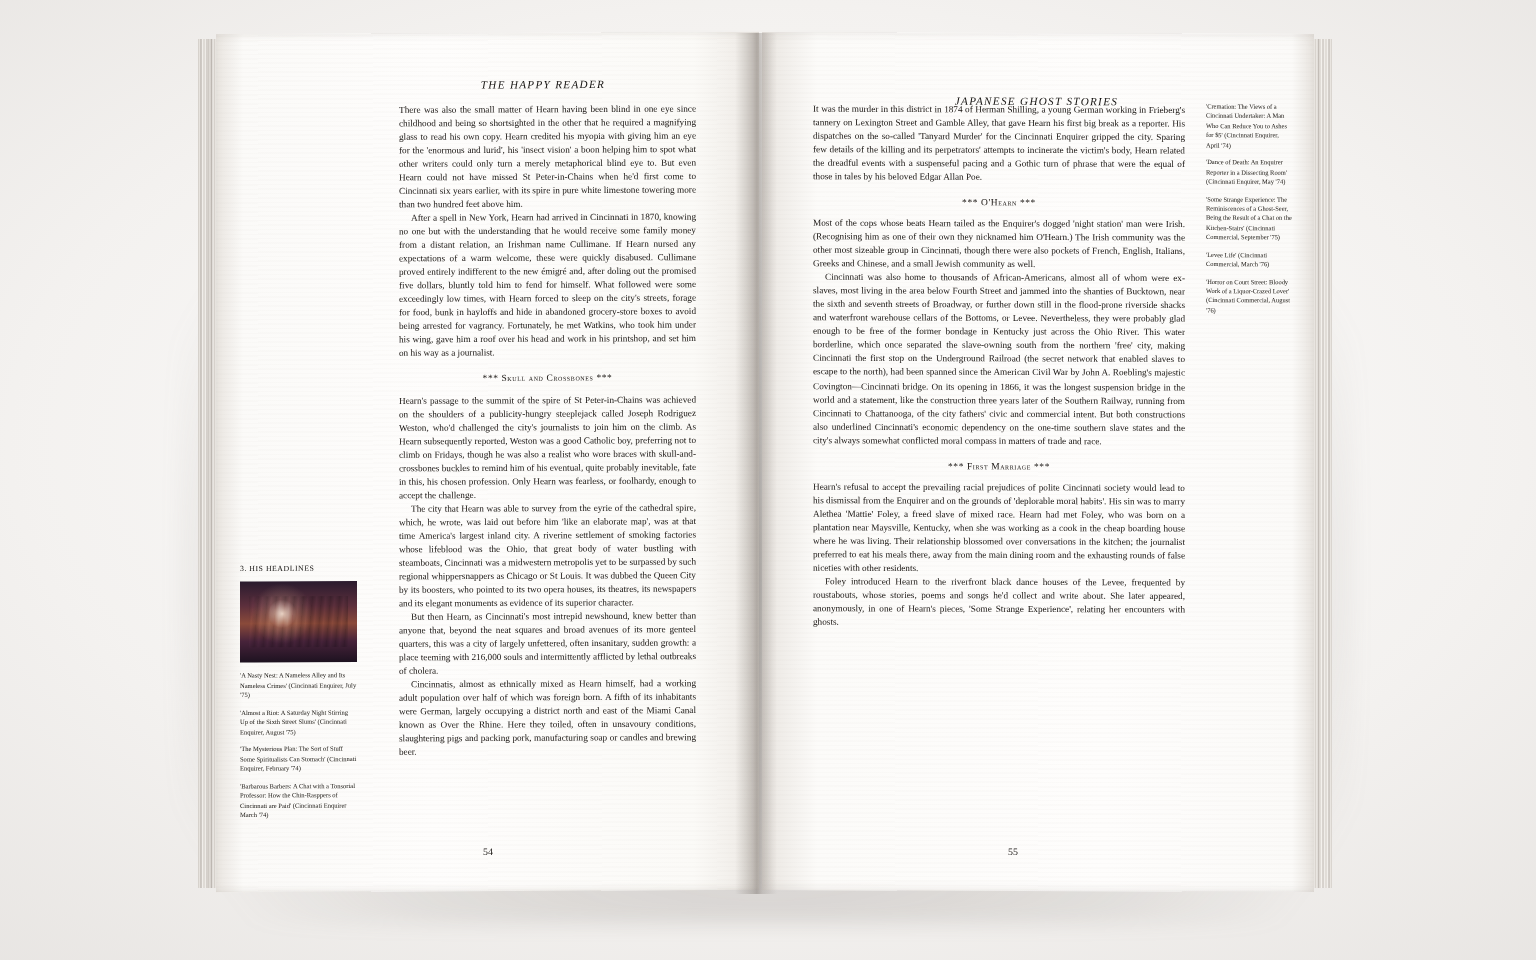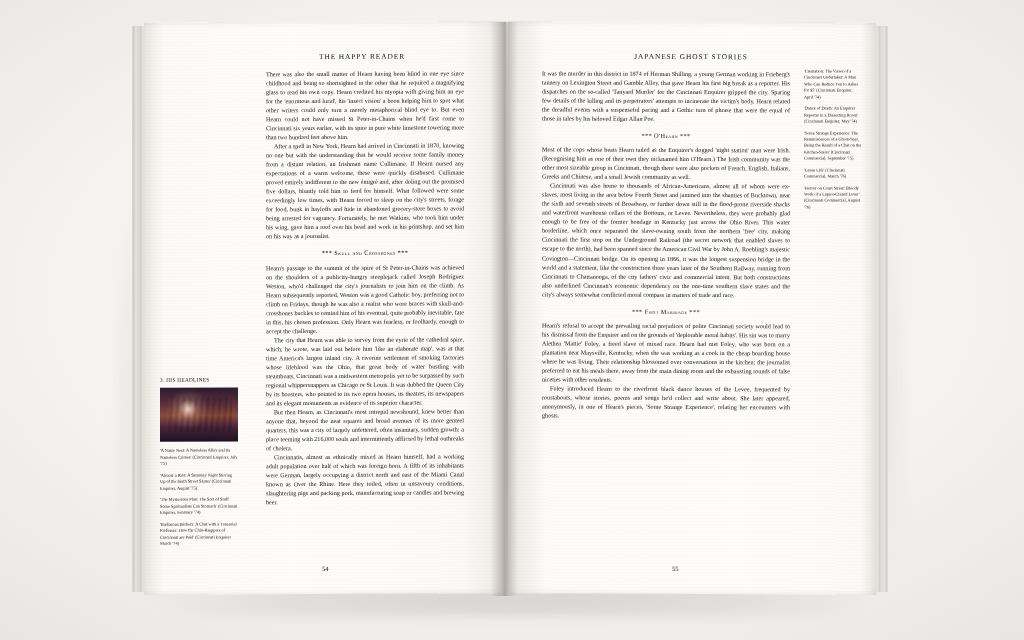--- a/index.html
+++ b/index.html
@@ -112,20 +112,21 @@
 
   
   .running-head {
     font-family: "Liberation Serif", serif;
     font-size: 7.4px;
     letter-spacing: 0.9px;
     text-align: center;
     color: #161412;
     text-transform: uppercase;
     font-variant: small-caps;
+    font-style: italic;
   }
 
   .col {
     font-size: 6.15px;
     line-height: 1.465;
     text-align: justify;
     color: #16120f;
     -webkit-hyphens: auto;
     hyphens: auto;
   }
@@ -201,21 +202,21 @@
     mix-blend-mode: overlay;
   }
   .sidebar-notes {
     font-size: 4.35px;
     line-height: 1.5;
     color: #17140f;
   }
   .sidebar-notes p { margin: 0 0 5px 0; }
 
   
-  .rp-head { position: absolute; left: 78px; top: 30px; width: 210px; }
+  .rp-head { position: absolute; left: 78px; top: 41px; width: 210px; }
   .rp-col {
     position: absolute;
     left: 34px;
     top: 48px;
     width: 248px;
     height: 492px;
   }
   .rp-margin {
     position: absolute;
     left: 296px;

